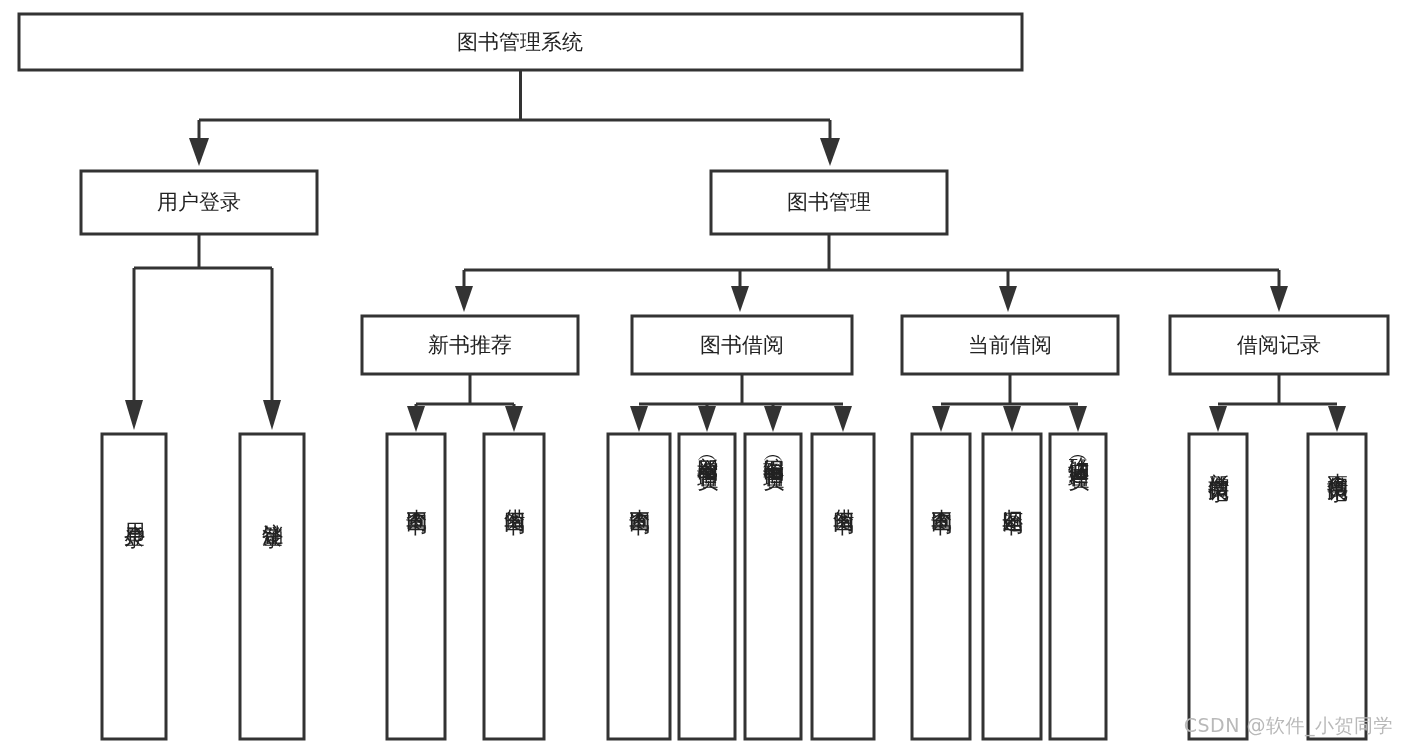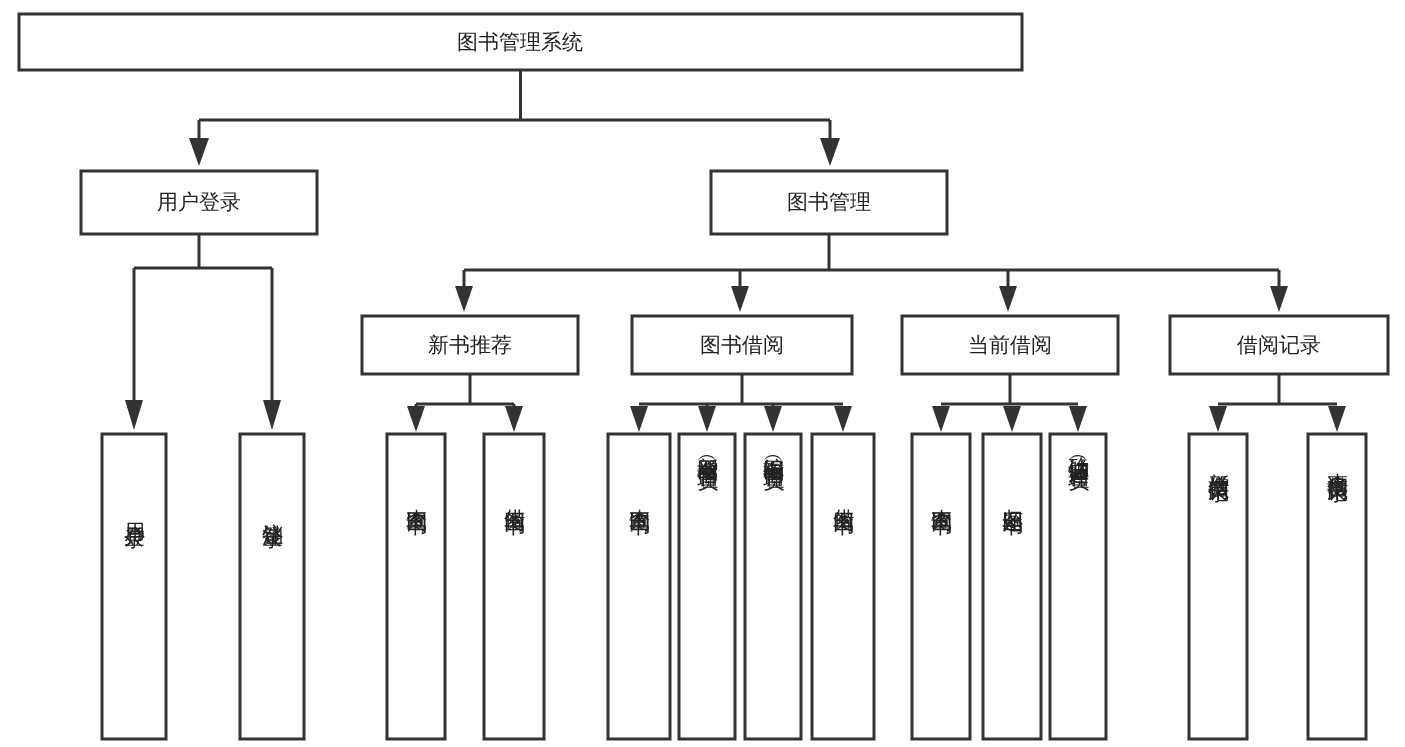--- a/index.html
+++ b/index.html
@@ -219,14 +219,15 @@
   <div class="leaf-label-wrap" style="left:1050px; top:434px; width:56px; height:305px;">
     <span class="leaf-label" style="margin-top:6px;">确认归还（管理员）</span>
   </div>
   <div class="leaf-label-wrap" style="left:1189px; top:434px; width:58px; height:305px;">
     <span class="leaf-label" style="margin-top:22px;">新增借阅记录</span>
   </div>
   <div class="leaf-label-wrap" style="left:1308px; top:434px; width:58px; height:305px;">
     <span class="leaf-label" style="margin-top:22px;">查询借阅记录</span>
   </div>
 
+  <div class="watermark">CSDN @软件_小贺同学</div>
 
 </div>
 
 </body></html>

